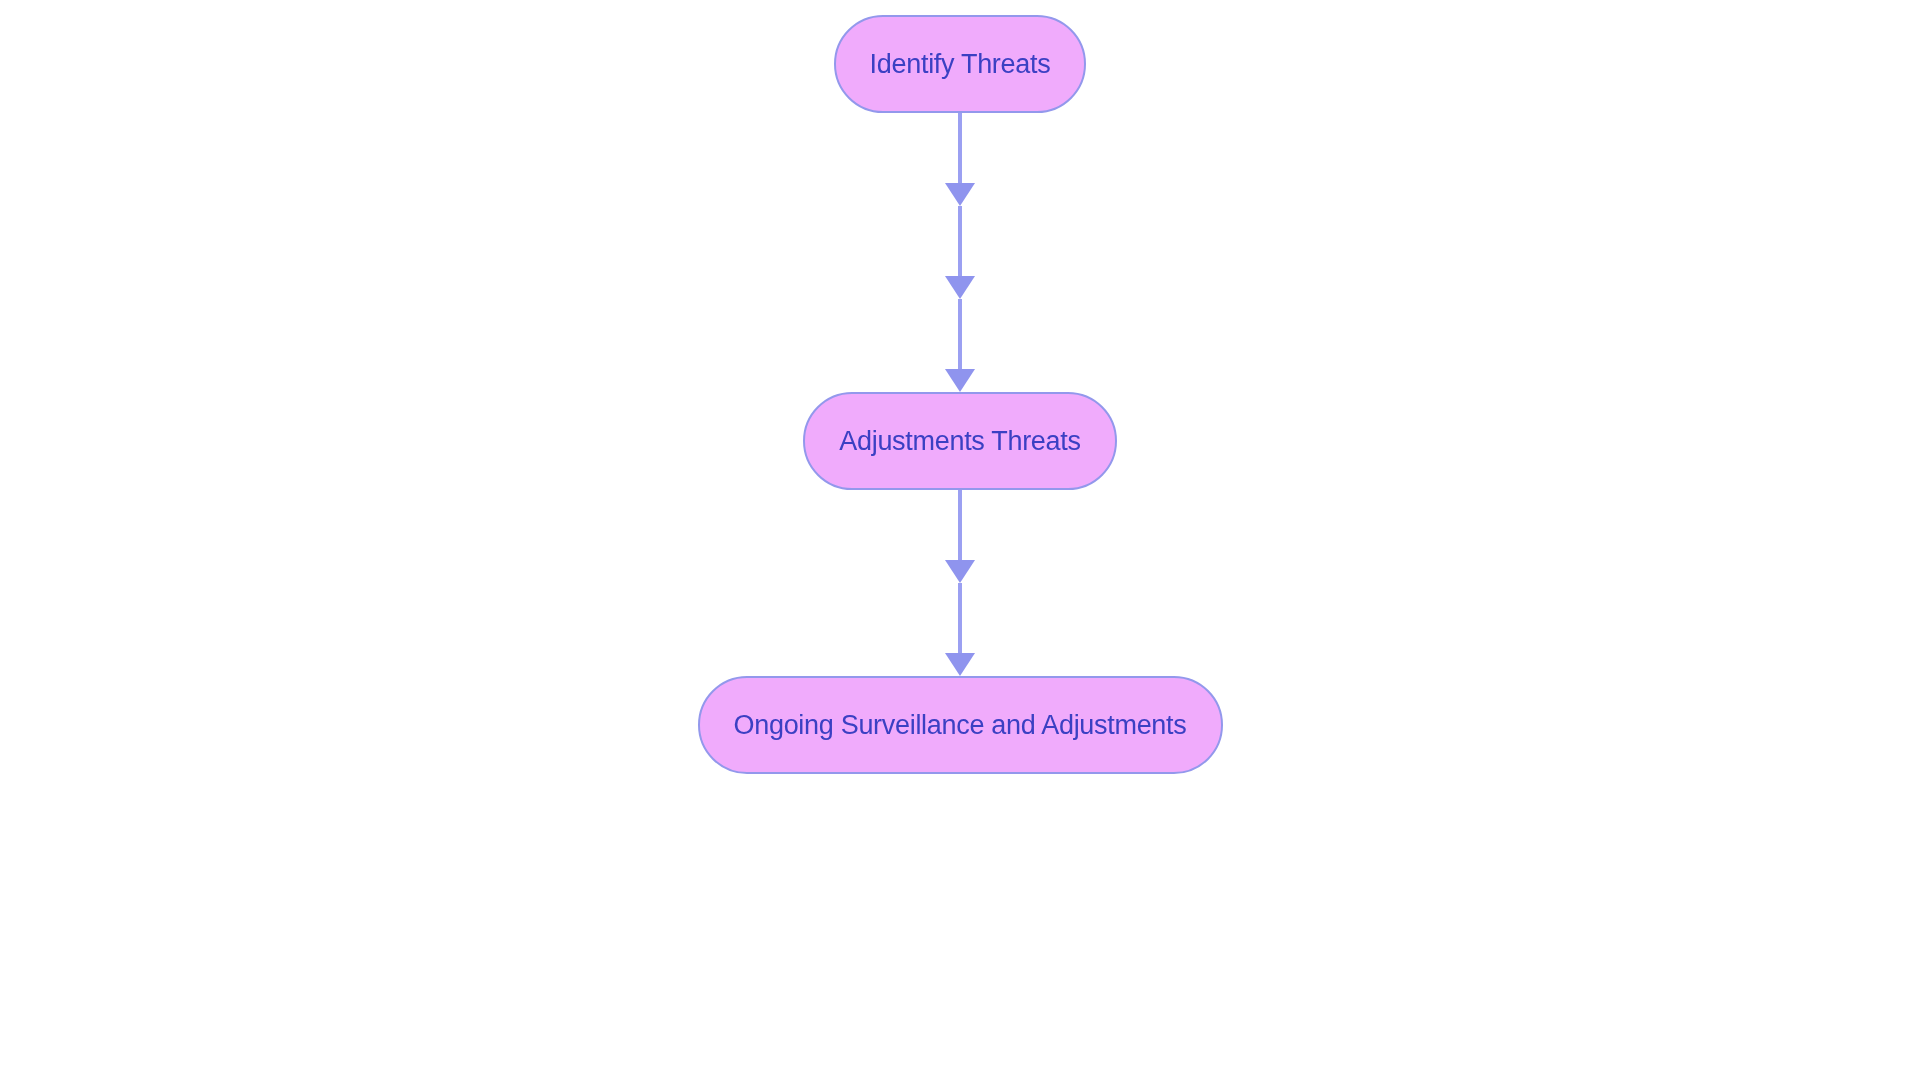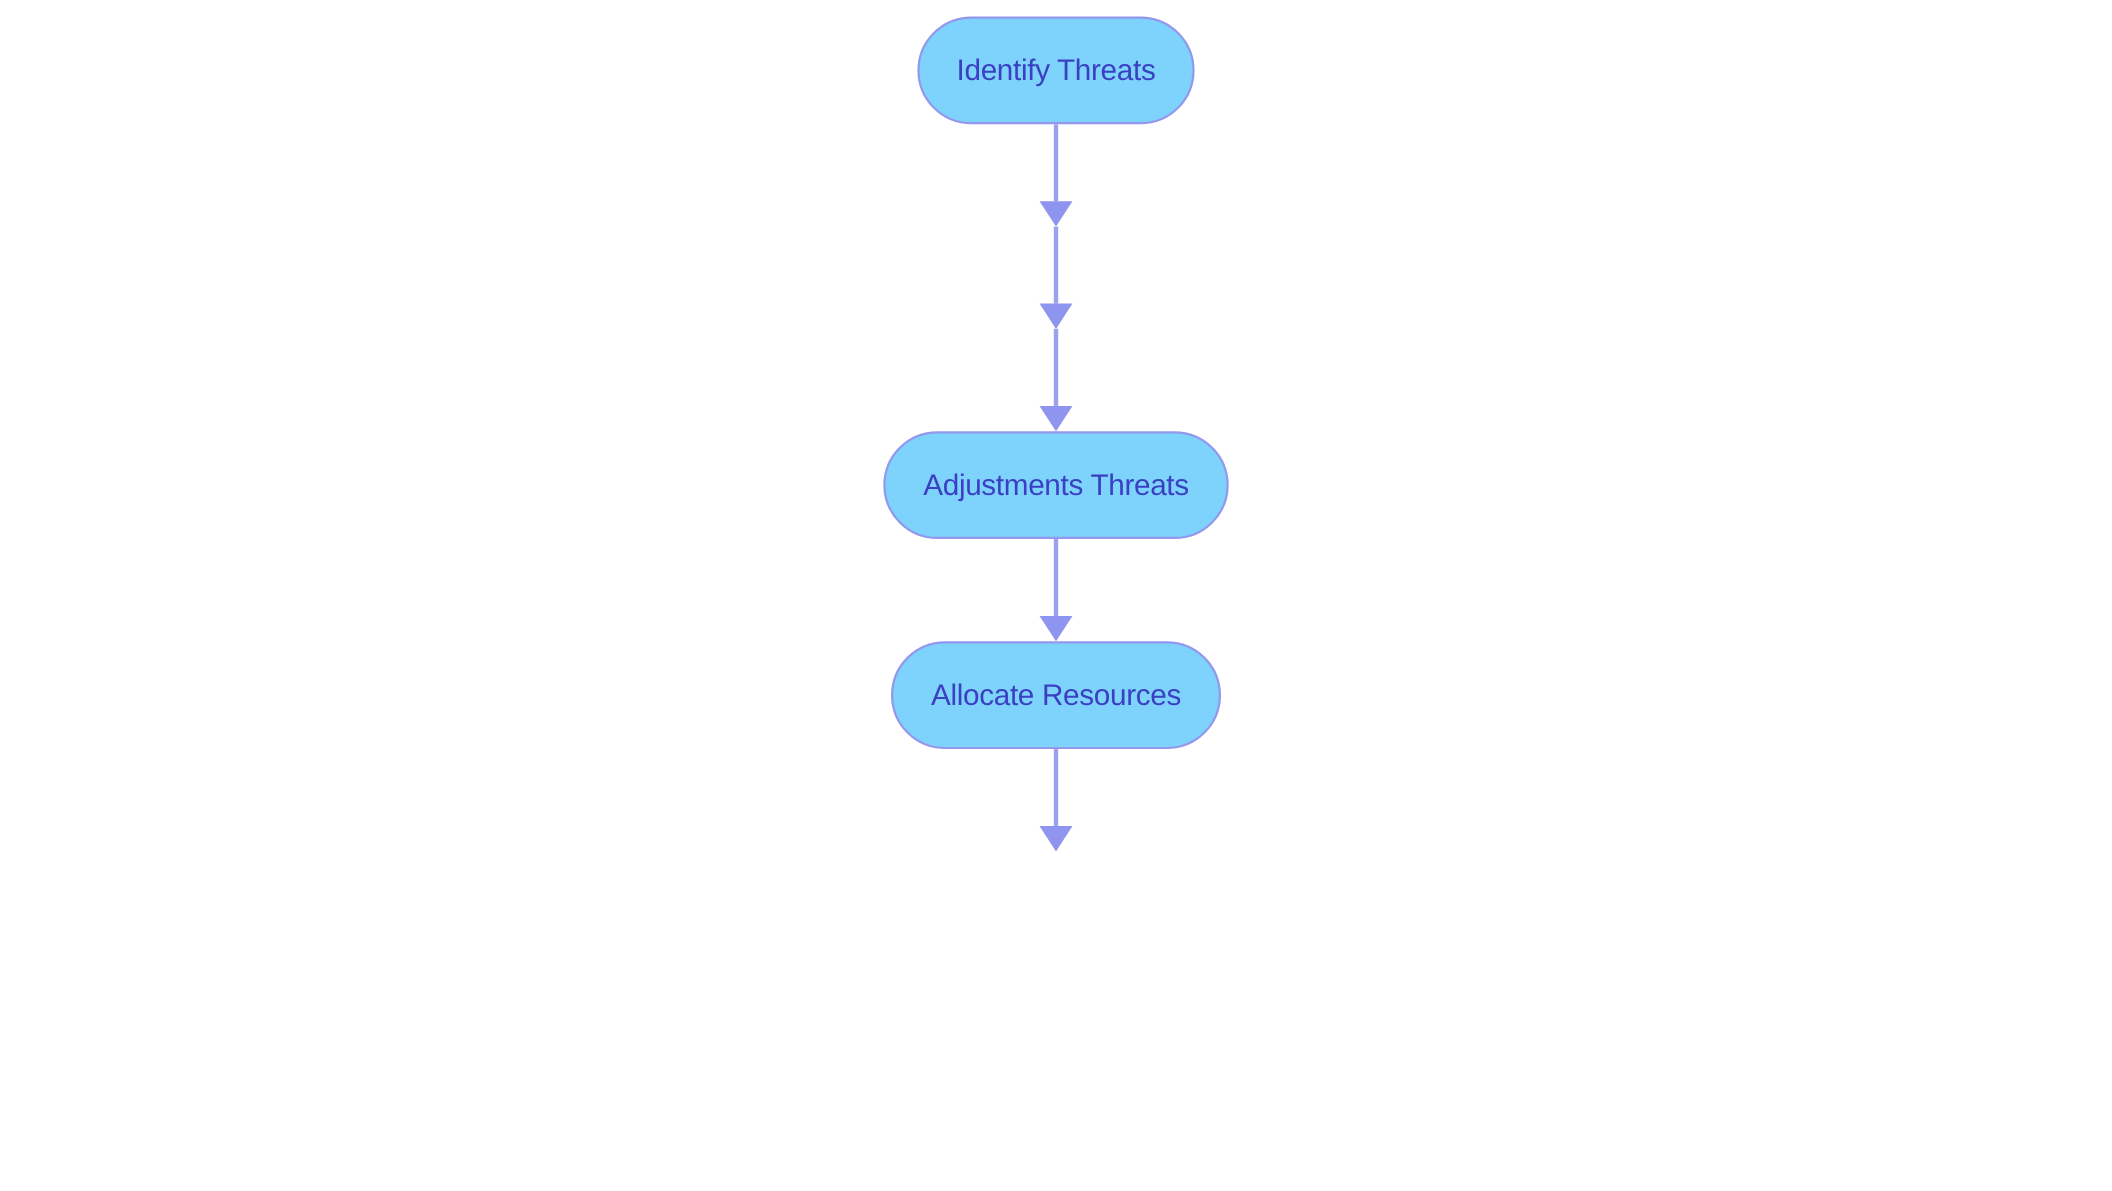--- a/index.html
+++ b/index.html
@@ -23,21 +23,21 @@
     display: flex;
     flex-direction: column;
     align-items: center;
   }
   .node {
     box-sizing: border-box;
     height: 98px;
     min-width: 250px;
     padding: 0 34px;
     border-radius: 49px;
-    background: #7dd3fc;
+    background: #f0abfc;
     border: 2px solid #9398ec;
     display: inline-flex;
     align-items: center;
     justify-content: center;
     color: #3b40c3;
     font-size: 27px;
     letter-spacing: -0.3px;
     white-space: nowrap;
   }
   .connector {
@@ -91,24 +91,24 @@
 
     <div class="node">
       <span>Adjustments Threats</span>
     </div>
 
     <div class="connector">
       <div class="stem"></div>
       <div class="head"></div>
     </div>
 
-    <div class="node">
-      <span>Allocate Resources</span>
-    </div>
 
     <div class="connector">
       <div class="stem"></div>
       <div class="head"></div>
     </div>
 
+    <div class="node">
+      <span>Ongoing Surveillance and Adjustments</span>
+    </div>
 
   </div>
 </div>
 
 </body></html>

